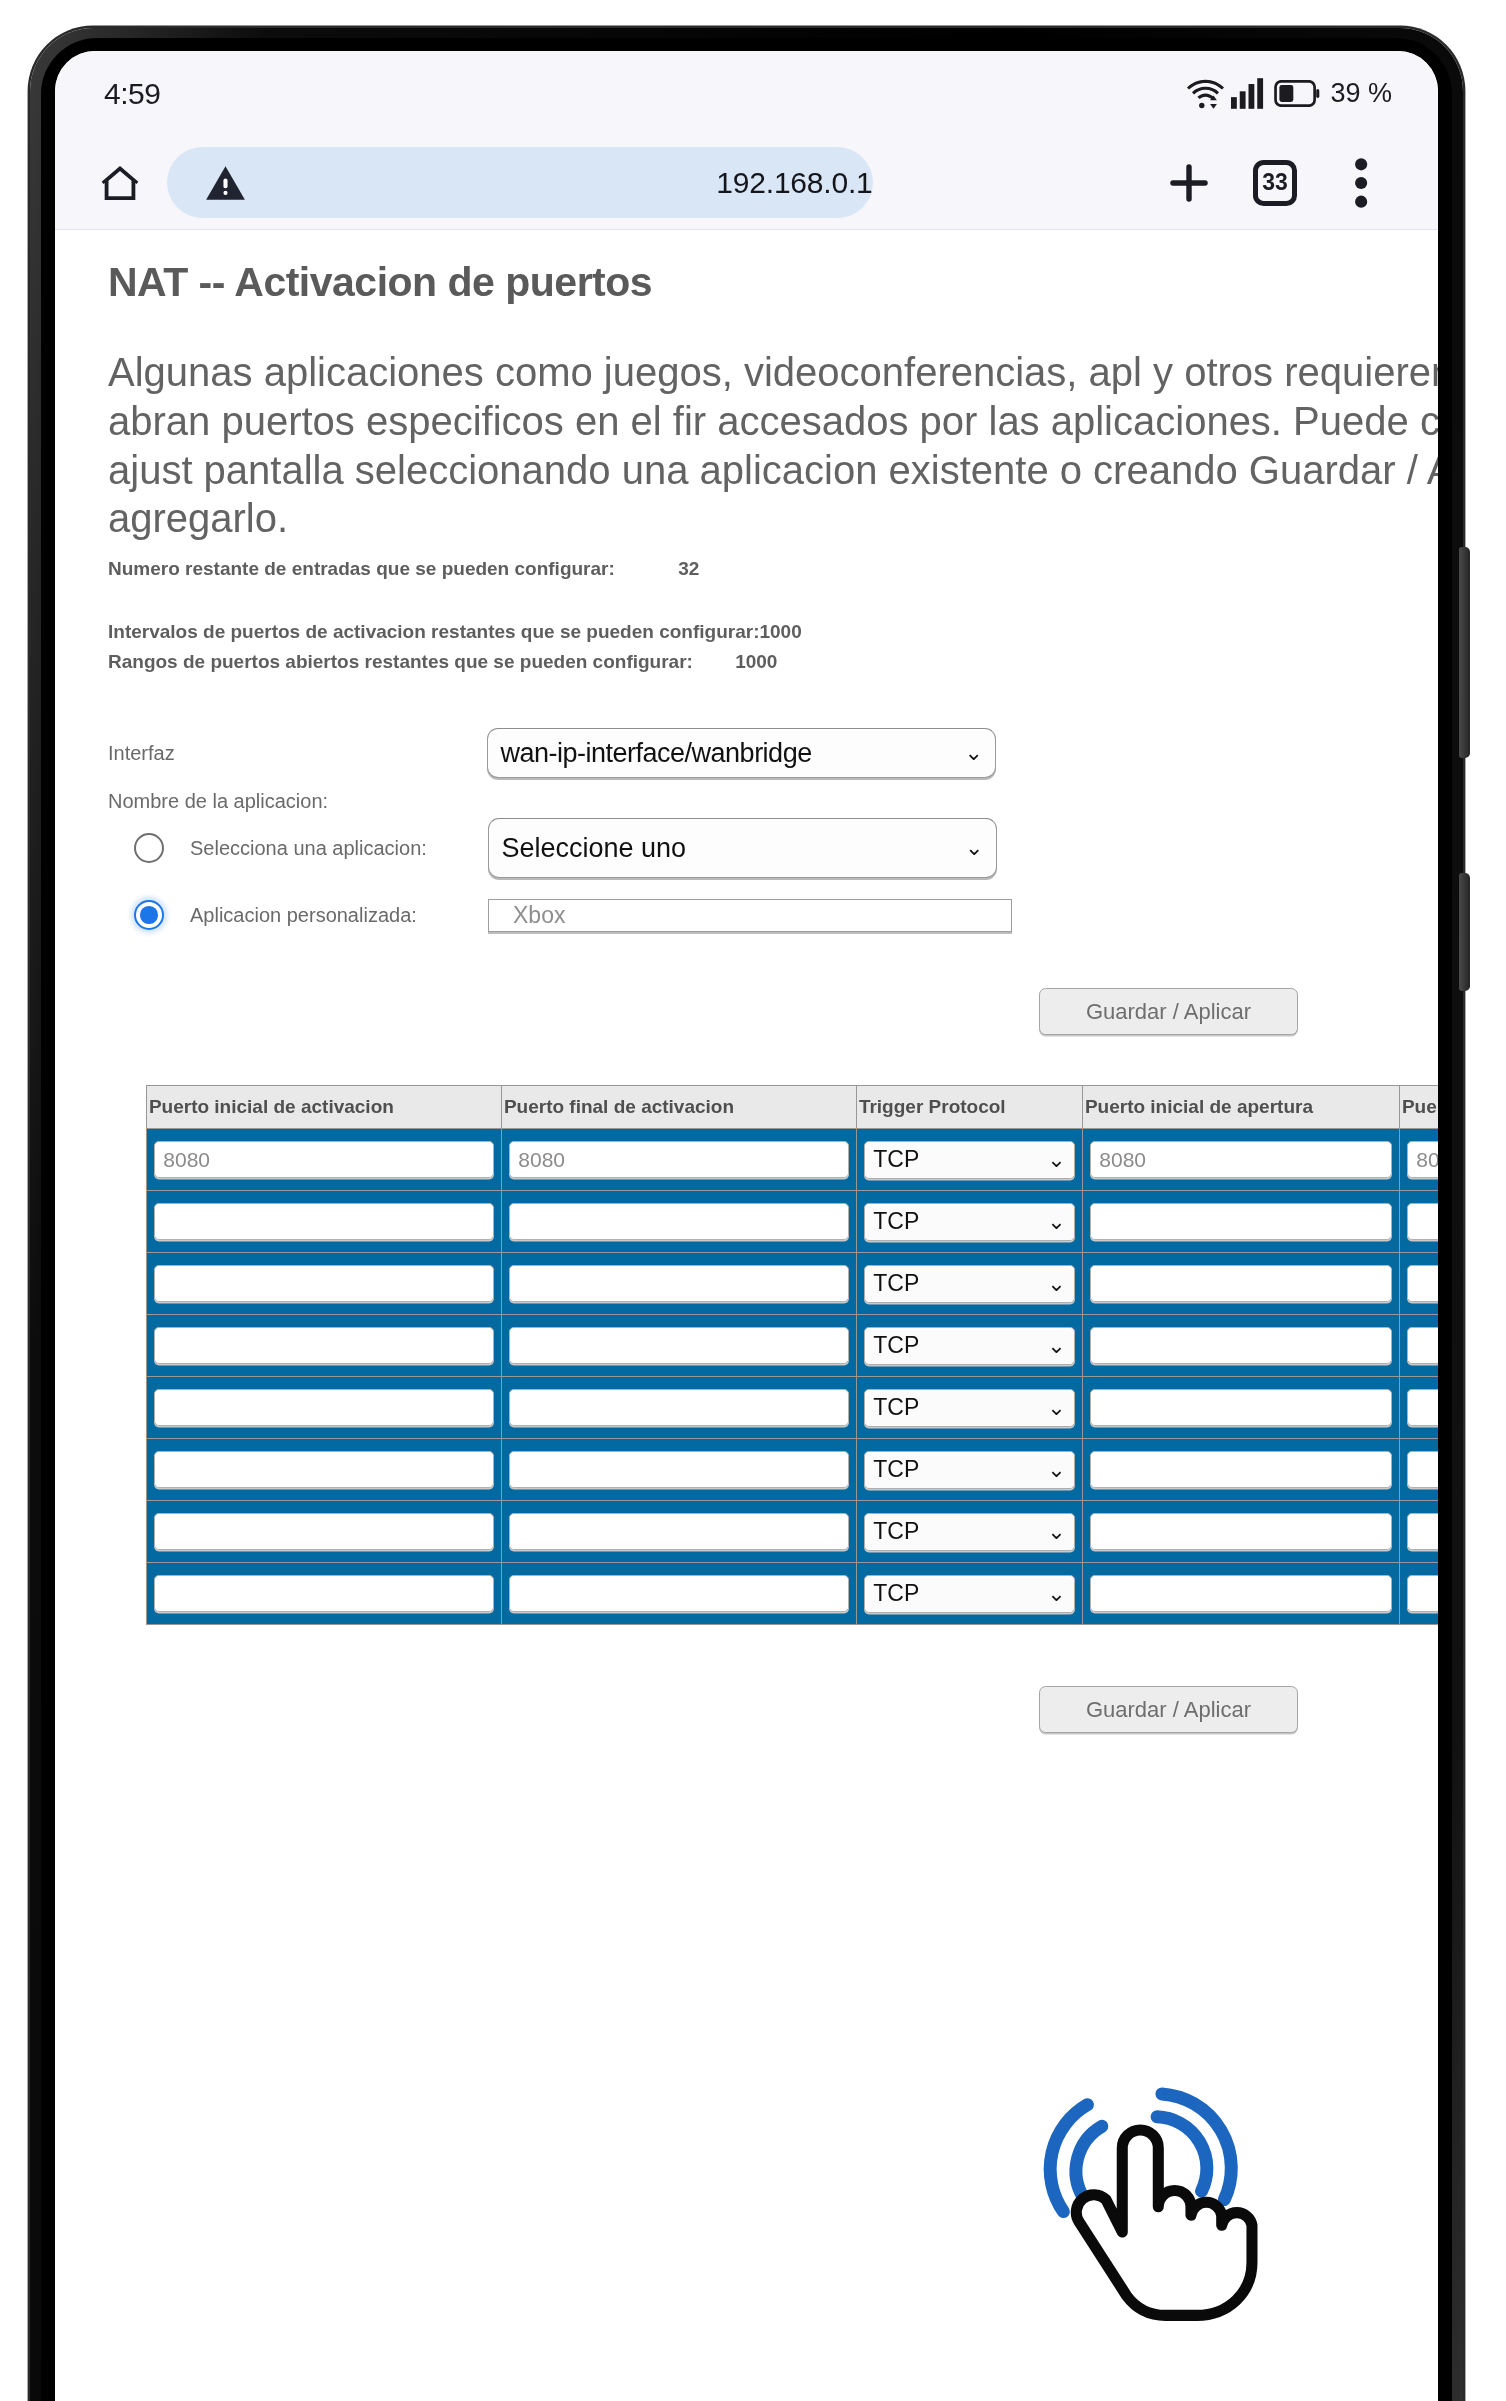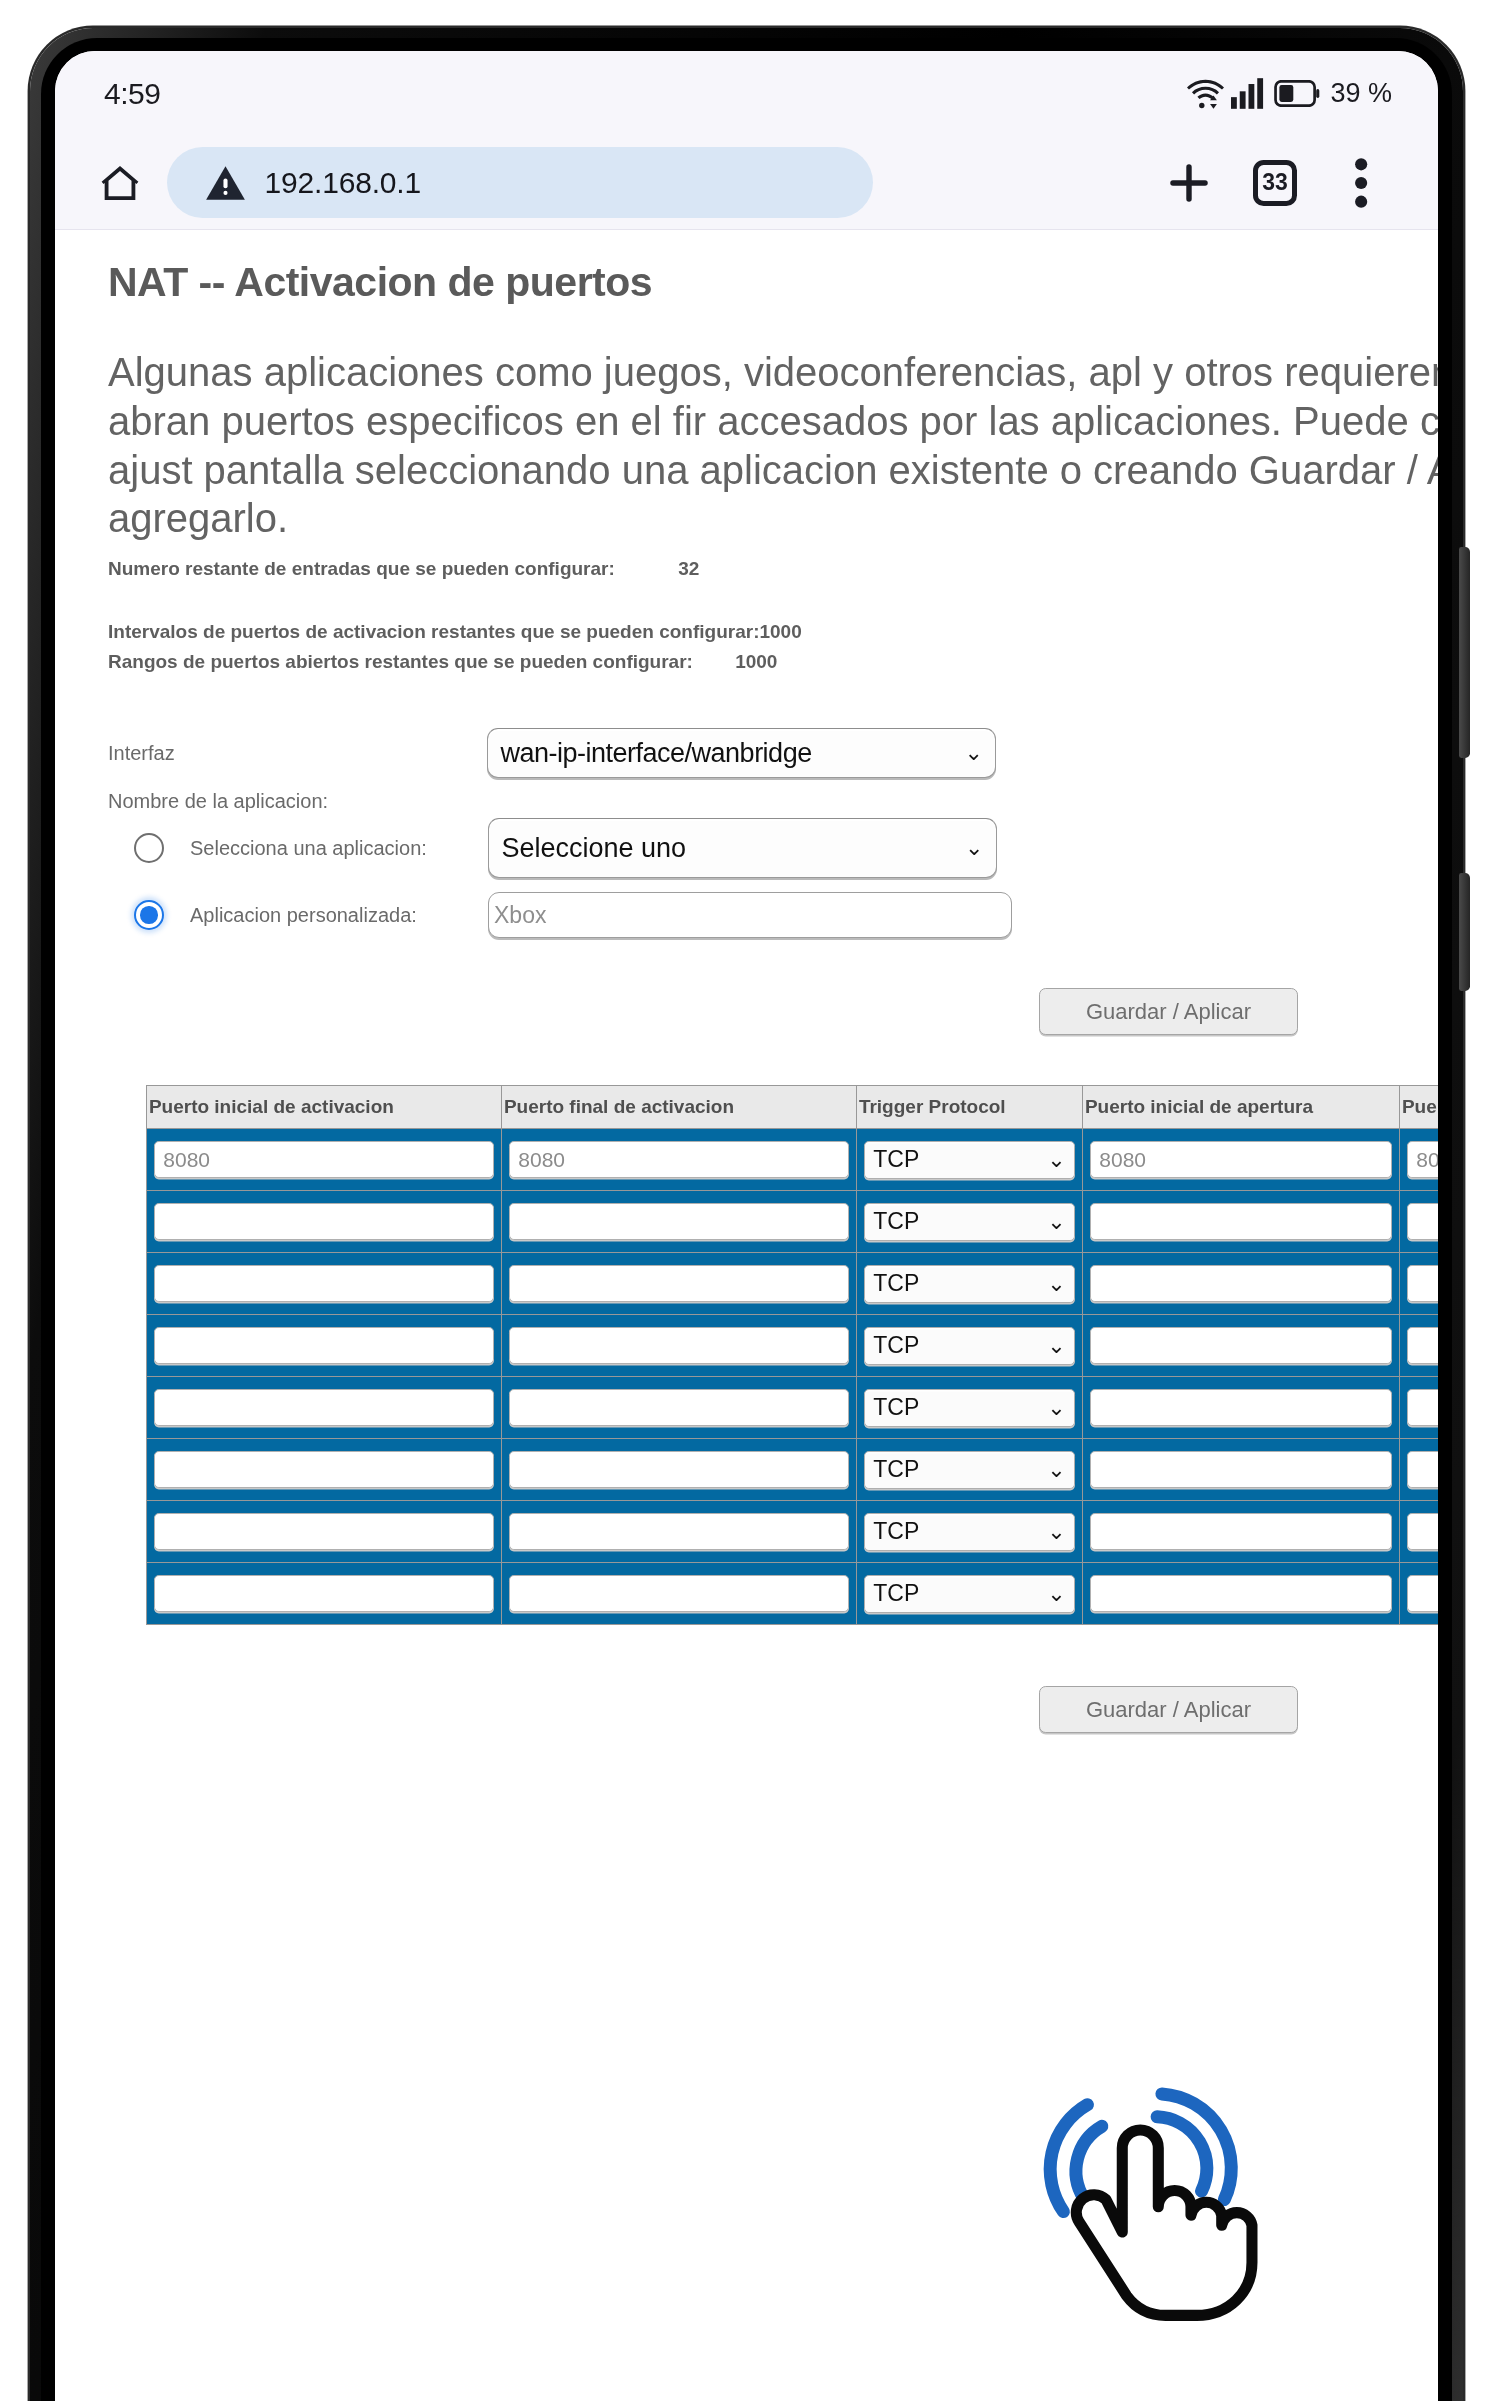--- a/index.html
+++ b/index.html
@@ -80,21 +80,21 @@
     display: flex; align-items: center; justify-content: center;
     flex: none;
   }
   #url-bar {
     flex: none;
     margin-left: 10.6px;
     width: 706px; height: 71px;
     background: #d9e6f5;
     border-radius: 37px;
     display: flex; align-items: center;
-    padding-left: 38px; gap: 19px;
+    padding-left: 38px; gap: 19px; justify-content: space-between;
   }
   #url-text {
     font-size: 30px; color: #15161c; letter-spacing: -0.2px;
   }
   #toolbar-actions {
     display: flex; align-items: flex-start;
     margin-left: auto; gap: 0;
   }
   .tb-btn {
     width: 86px; height: 77px;
@@ -203,26 +203,26 @@
   }
   .radio-label {
     font-size: 20px; color: #6a6a6a;
     width: 298px; flex: none;
   }
   #sel-app {
     width: 509px; height: 60px;
     font-size: 27px;
   }
   #input-custom-app {
-    width: 524px; height: 46px;
+    width: 524px; height: 33px;
     border: 1.9px solid #9e9e9e;
-    border-radius: 11px; background: #fff;
+    border-radius: 0; background: #fff;
     box-shadow: inset 0 1.9px 0 #fff, 0 1.9px 0 #bbb;
     display: flex; align-items: center;
-    padding-left: 5px;
+    padding-left: 24px;
     font-size: 23px; color: #8e8e8e;
   }
 
   .btn-save {
     width: 259px; height: 47px;
     background: #ededed;
     border: 1.9px solid #a5a5a5;
     border-radius: 6.7px;
     display: flex; align-items: center; justify-content: center;
     font-size: 22px; color: #6e6e6e;

